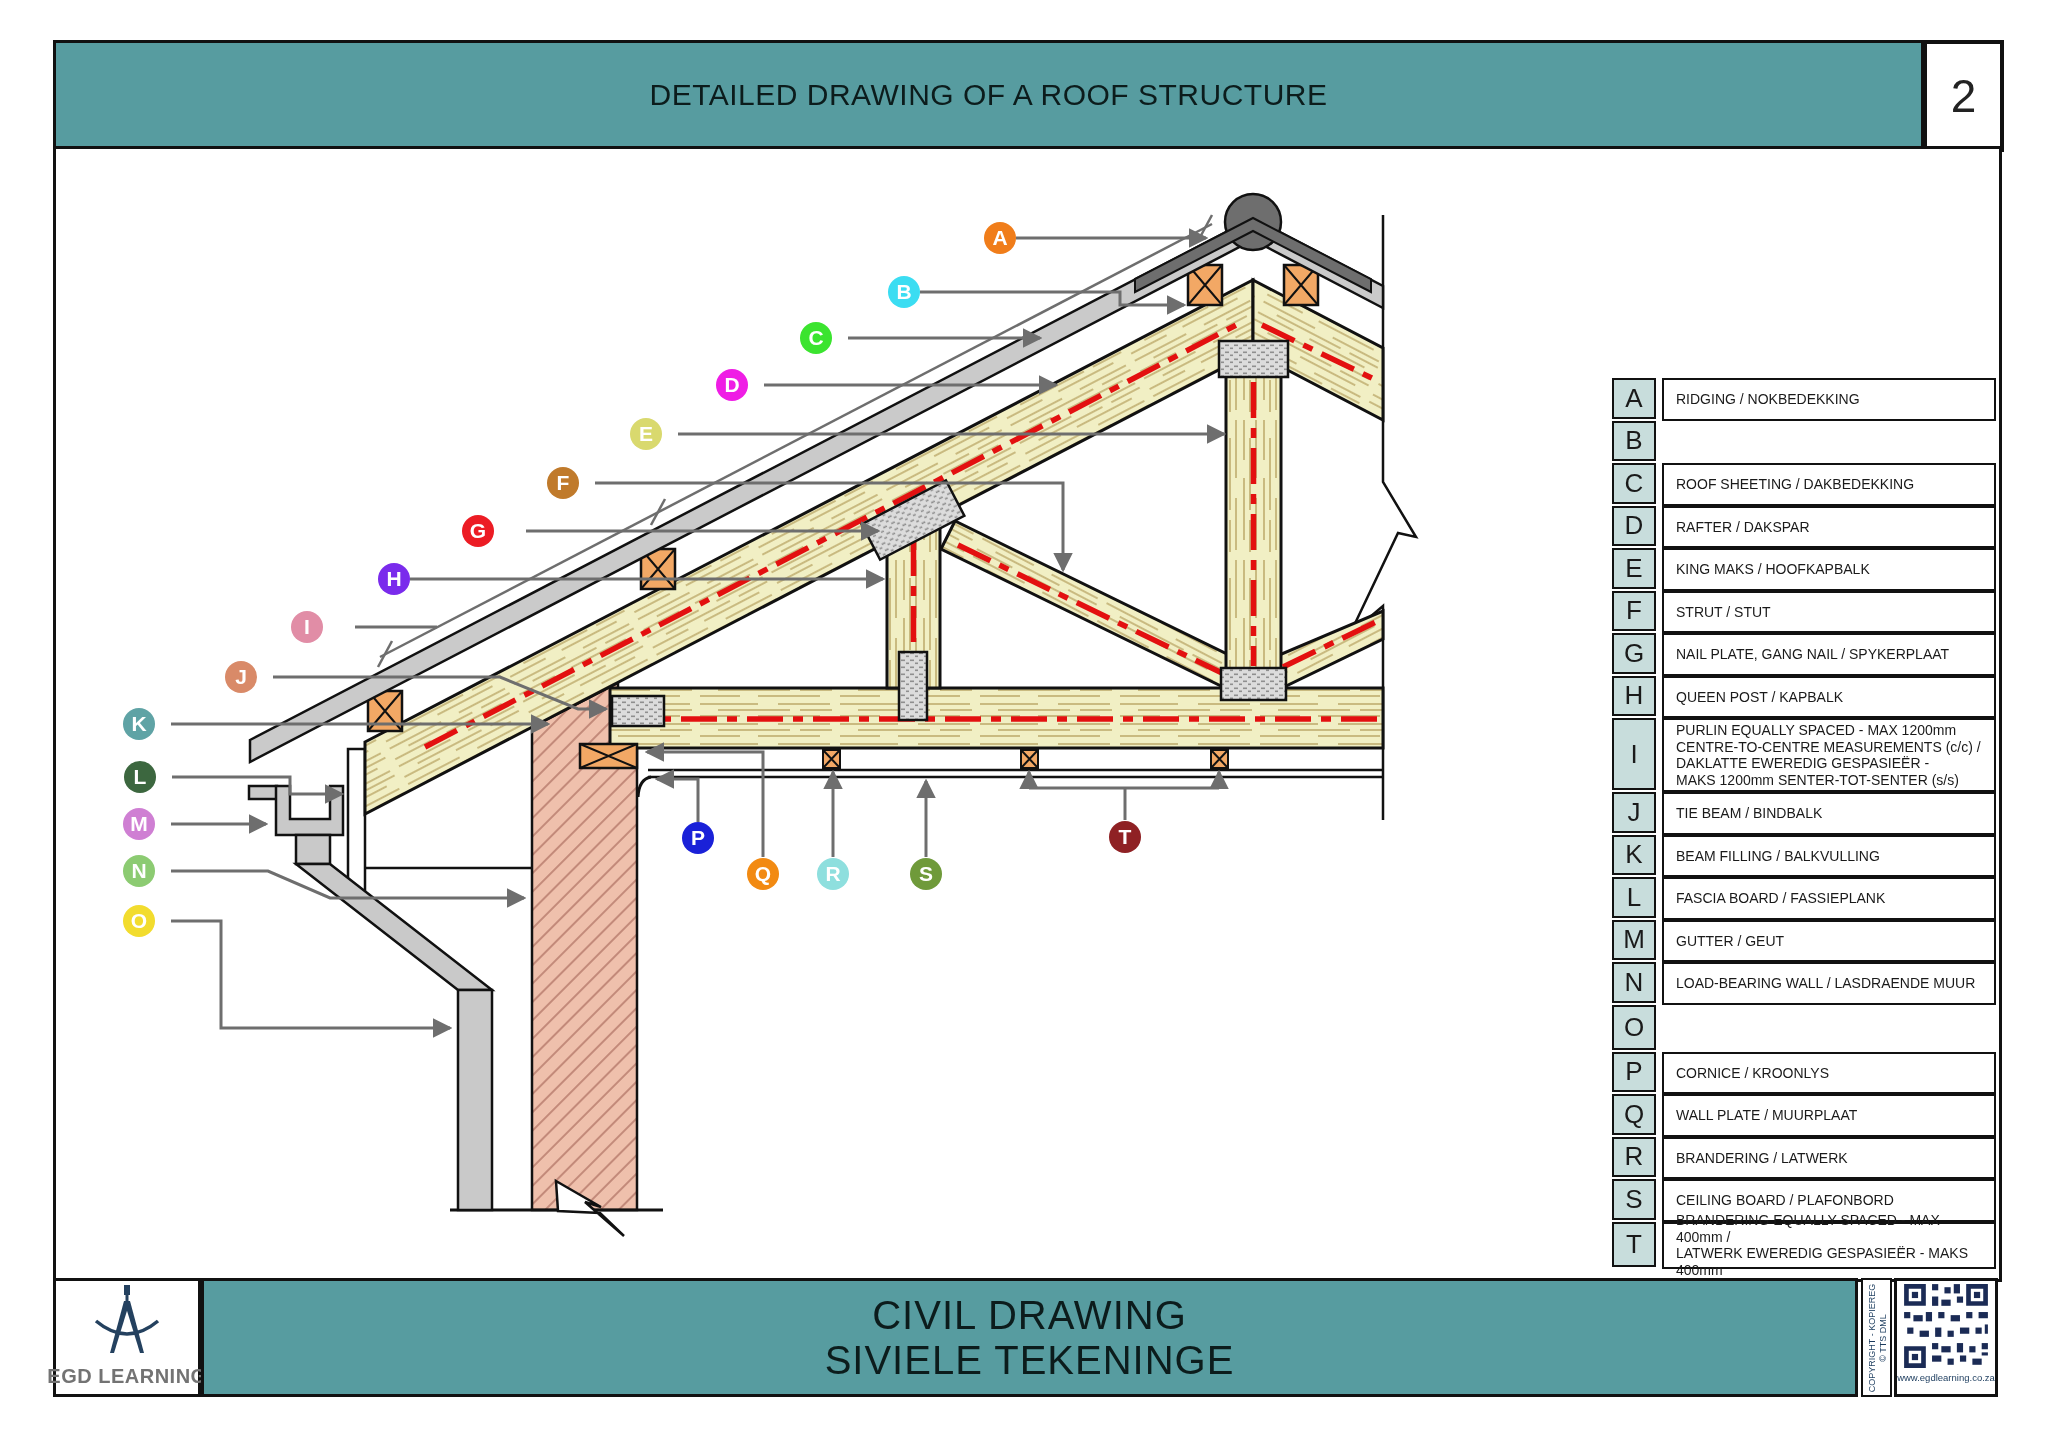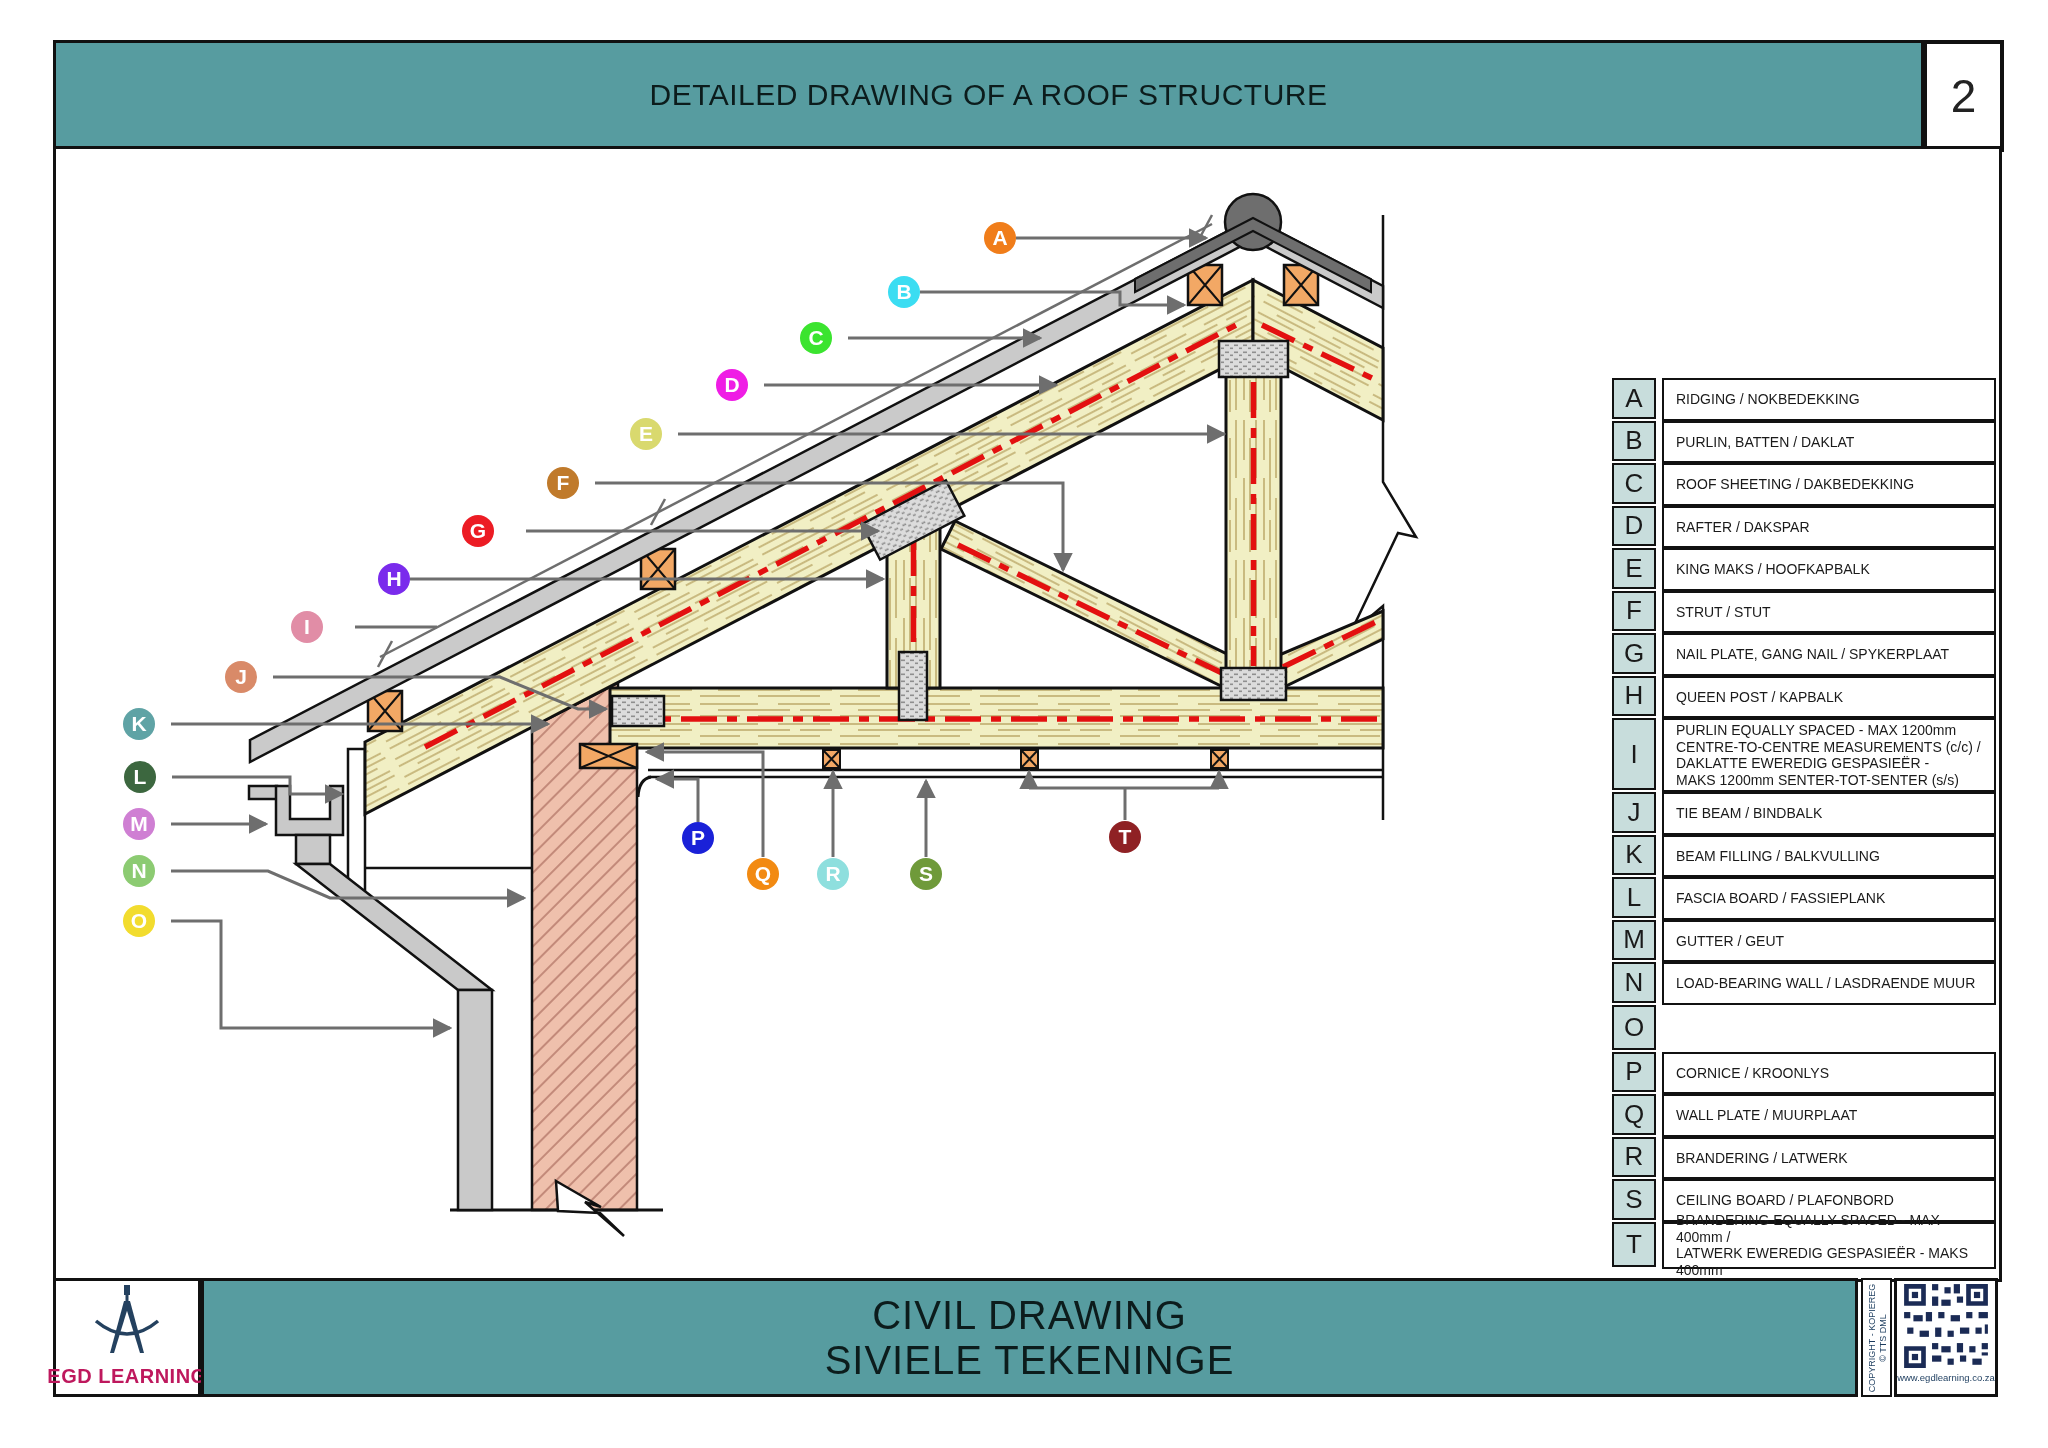--- a/index.html
+++ b/index.html
@@ -25,21 +25,21 @@
   .legend-row{display:flex;align-items:stretch;margin-bottom:0;}
   .legend-letter{width:44px;background:#C8DDDC;border:2.5px solid #111;display:flex;
                  align-items:center;justify-content:center;font-size:26px;color:#1a1a1a;
                  box-sizing:border-box;margin-bottom:2px;}
   .legend-desc{flex:1;margin-left:6px;background:#fff;border:2.5px solid #111;display:flex;
                align-items:center;font-size:14px;line-height:16.5px;color:#1a1a1a;
                padding:2px 6px 2px 12px;box-sizing:border-box;white-space:pre-line;margin-bottom:0;}
   
   #logo-box{left:53px;top:1278px;width:148px;height:119px;background:#fff;border:3px solid #111;
             display:flex;flex-direction:column;align-items:center;justify-content:flex-end;box-sizing:border-box;}
-  #logo-text{font-size:20px;font-weight:bold;color:#be185d;letter-spacing:.5px;margin-bottom:6px;white-space:nowrap;}
+  #logo-text{font-size:20px;font-weight:bold;color:#737373;letter-spacing:.5px;margin-bottom:6px;white-space:nowrap;}
   #footer-band{left:201px;top:1278px;width:1657px;height:119px;background:#579CA0;border:3px solid #111;
                box-sizing:border-box;display:flex;flex-direction:column;align-items:center;justify-content:center;}
   .footer-line{font-size:40px;color:#0c1c1c;letter-spacing:1px;}
   #copyright-strip{left:1861px;top:1278px;width:31px;height:119px;background:#fff;border:2px solid #111;
                    box-sizing:border-box;overflow:hidden;}
   #copyright-inner{position:absolute;left:-45px;top:44px;width:119px;height:28px;
                    transform:rotate(-90deg);display:flex;flex-direction:column;align-items:center;justify-content:center;}
   #copyright-inner div{font-size:9px;color:#1C3C5E;white-space:nowrap;line-height:11px;}
   #qr-box{left:1894px;top:1278px;width:104px;height:119px;background:#fff;border:3px solid #111;
           box-sizing:border-box;display:flex;flex-direction:column;align-items:center;justify-content:flex-start;}
@@ -247,21 +247,20 @@
       <div class="label-circle" style="left: 1125px; top: 837px; background: rgb(143, 33, 36);">T</div>
     </div>
 
   <div id="legend" class="abs">
       <div class="legend-row" style="height: 42.5px;">
         <div class="legend-letter">A</div>
         <div class="legend-desc">RIDGING / NOKBEDEKKING</div>
       </div>
       <div class="legend-row" style="height: 42.5px;">
         <div class="legend-letter">B</div>
-        <div class="legend-desc">PURLIN, BATTEN / DAKLAT</div>
       </div>
       <div class="legend-row" style="height: 42.5px;">
         <div class="legend-letter">C</div>
         <div class="legend-desc">ROOF SHEETING / DAKBEDEKKING</div>
       </div>
       <div class="legend-row" style="height: 42.5px;">
         <div class="legend-letter">D</div>
         <div class="legend-desc">RAFTER / DAKSPAR</div>
       </div>
       <div class="legend-row" style="height: 42.5px;">

